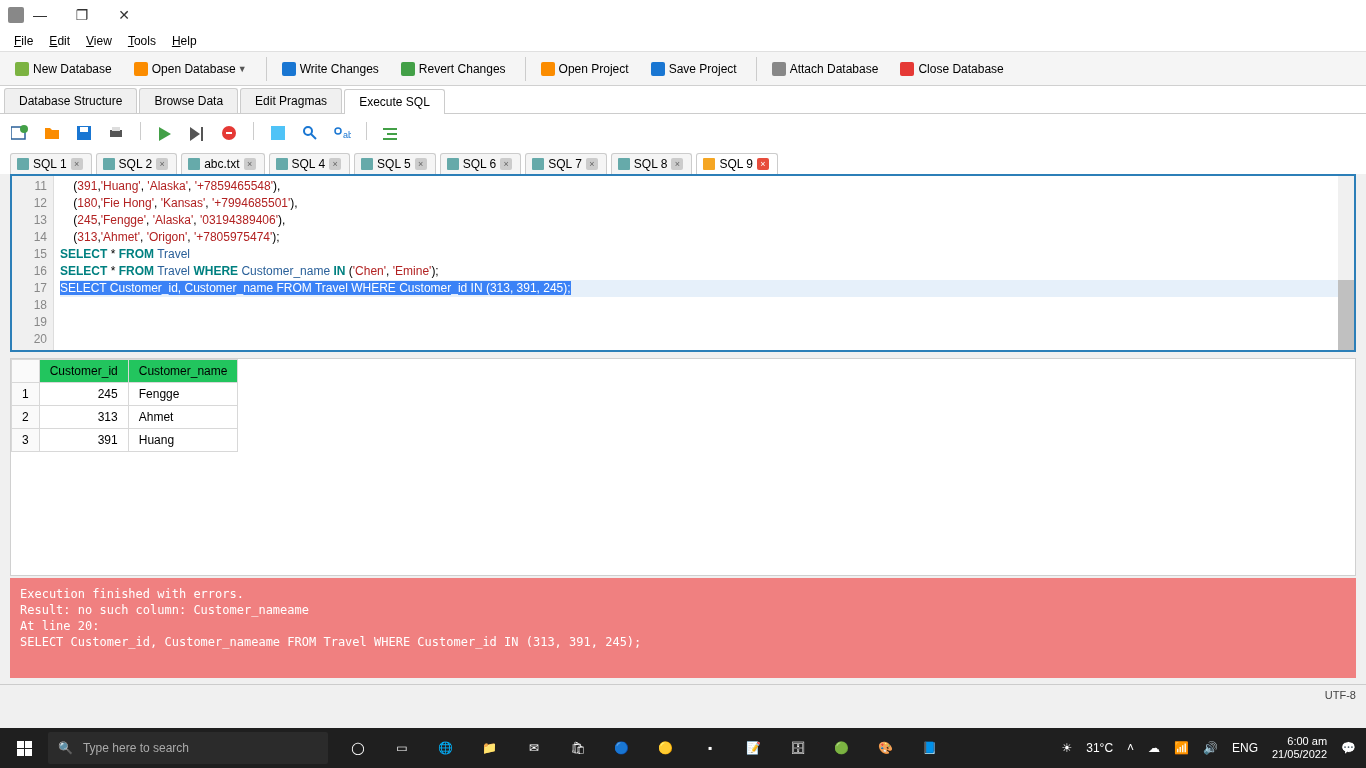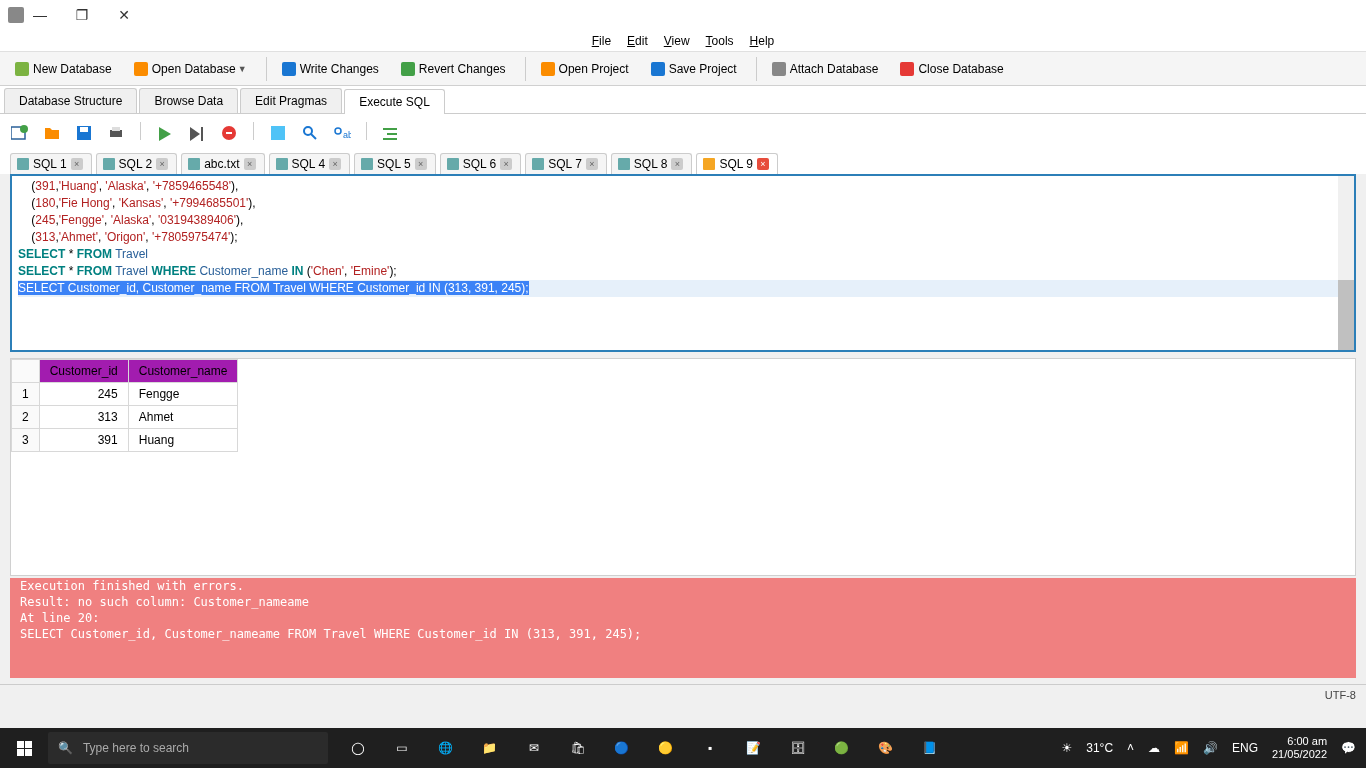--- a/index.html
+++ b/index.html
@@ -6,21 +6,21 @@
 body { background: #f0f0f0; width: 1366px; height: 768px; overflow: hidden; font-size: 12px; }
 
 
 .titlebar { height: 30px; background: #fff; display: flex; align-items: center; padding: 0 8px; color: #333; }
 .titlebar .icon { width: 16px; height: 16px; background: #888; margin-right: 6px; border-radius: 2px; }
 .titlebar .title { flex: 1; font-size: 12px; }
 .titlebar .winbtns { display: flex; gap: 22px; font-size: 14px; }
 .titlebar .winbtns span { cursor: pointer; width: 20px; text-align: center; }
 
 
-.menubar { height: 22px; background: #fff; display: flex; align-items: center; padding: 0 6px; border-bottom: 1px solid #e0e0e0; justify-content: center; }
+.menubar { height: 22px; background: #fff; display: flex; align-items: center; padding: 0 6px; border-bottom: 1px solid #e0e0e0; }
 .menubar .item { padding: 2px 8px; cursor: pointer; }
 .menubar .item span.u { text-decoration: underline; }
 
 
 .toolbar { height: 34px; background: #f5f5f5; display: flex; align-items: center; padding: 2px 6px; border-bottom: 1px solid #d0d0d0; }
 .toolbar .btn { display: flex; align-items: center; padding: 4px 8px; margin-right: 4px; border: 1px solid transparent; cursor: pointer; border-radius: 2px; }
 .toolbar .btn .ic { width: 14px; height: 14px; margin-right: 4px; border-radius: 2px; }
 .toolbar .sep { width: 1px; height: 24px; background: #ccc; margin: 0 6px; }
 .toolbar .drop { font-size: 9px; margin-left: 2px; color: #555; }
 
@@ -52,26 +52,26 @@
 .code .num { color: #b22222; }
 .code .sel { background: #3b82f6; color: #fff; }
 .code .curline { background: #e6f0fa; display: inline-block; width: 100%; }
 .editor-wrap .scroll { position: absolute; right: 0; top: 0; width: 16px; height: 100%; background: #f0f0f0; }
 .editor-wrap .scroll .thumb { position: absolute; right: 0; width: 16px; background: #c0c0c0; }
 
 
 .results { margin: 6px 10px 2px 10px; background: #fff; border: 1px solid #d0d0d0; height: 218px; overflow: auto; }
 .results table { border-collapse: collapse; font-size: 12px; }
 .results th, .results td { border: 1px solid #d8d8d8; padding: 4px 10px; text-align: left; }
-.results th { background: #a21caf; font-weight: normal; }
+.results th { background: #22c55e; font-weight: normal; }
 .results .rownum { text-align: center; width: 20px; background: #fafafa; }
 .results .numcell { text-align: right; }
 
 
-.erroutput { margin: 2px 10px 6px 10px; background: #f08080; color: #fff; font-family: Consolas, monospace; font-size: 12px; padding: 0 10px; height: 100px; line-height: 16px; white-space: pre; }
+.erroutput { margin: 2px 10px 6px 10px; background: #f08080; color: #fff; font-family: Consolas, monospace; font-size: 12px; padding: 8px 10px; height: 100px; line-height: 16px; white-space: pre; }
 
 
 .statusbar { height: 20px; background: #f0f0f0; border-top: 1px solid #ccc; display: flex; justify-content: flex-end; align-items: center; padding: 0 10px; font-size: 11px; color: #444; }
 
 
 .taskbar { position: absolute; bottom: 0; left: 0; right: 0; height: 40px; background: #1f1f1f; display: flex; align-items: center; color: #fff; font-size: 12px; }
 .taskbar .start { width: 48px; height: 40px; display: flex; align-items: center; justify-content: center; }
 .taskbar .search { background: #2b2b2b; height: 32px; width: 280px; display: flex; align-items: center; padding: 0 10px; border-radius: 2px; color: #aaa; gap: 10px; }
 .taskbar .tray { margin-left: auto; display: flex; align-items: center; gap: 14px; padding: 0 10px; }
 .taskbar .apps { display: flex; align-items: center; gap: 4px; margin-left: 10px; }
@@ -260,20 +260,32 @@
       <div class="close">×</div>
     </div>
     <div class="stab active">
       <div class="tic" style="background: rgb(245, 166, 35);"></div>
       <span>SQL 9</span>
       <div class="close">×</div>
     </div>
   </div>
 
 <div class="editor-wrap">
+  <div class="gutter" id="gutter">
+      <div>11</div>
+      <div>12</div>
+      <div>13</div>
+      <div>14</div>
+      <div>15</div>
+      <div>16</div>
+      <div>17</div>
+      <div>18</div>
+      <div>19</div>
+      <div>20</div>
+    </div>
   <div class="code" id="code"><div><span>    (</span><span class="num">391</span><span>,</span><span class="str">'Huang'</span><span>, </span><span class="str">'Alaska'</span><span>, </span><span class="str">'+7859465548'</span><span>),</span></div><div><span>    (</span><span class="num">180</span><span>,</span><span class="str">'Fie Hong'</span><span>, </span><span class="str">'Kansas'</span><span>, </span><span class="str">'+7994685501'</span><span>),</span></div><div><span>    (</span><span class="num">245</span><span>,</span><span class="str">'Fengge'</span><span>, </span><span class="str">'Alaska'</span><span>, </span><span class="str">'03194389406'</span><span>),</span></div><div><span>    (</span><span class="num">313</span><span>,</span><span class="str">'Ahmet'</span><span>, </span><span class="str">'Origon'</span><span>, </span><span class="str">'+7805975474'</span><span>);</span></div><div><span></span></div><div><span class="kw">SELECT</span><span> * </span><span class="kw">FROM</span><span> </span><span class="id">Travel</span></div><div><span></span></div><div><span class="kw">SELECT</span><span> * </span><span class="kw">FROM</span><span> </span><span class="id">Travel</span><span> </span><span class="kw">WHERE</span><span> </span><span class="id">Customer_name</span><span> </span><span class="kw">IN</span><span> (</span><span class="str">'Chen'</span><span>, </span><span class="str">'Emine'</span><span>);</span></div><div><span></span></div><div class="curline"><span class="sel">SELECT Customer_id, Customer_name FROM Travel WHERE Customer_id IN (313, 391, 245);</span></div></div>
   <div class="scroll">
       <div class="thumb" style="top:60%;height:40%"></div>
     </div>
 </div>
 
 <div class="results">
   <table>
     <thead>
         <tr id="reshead">

